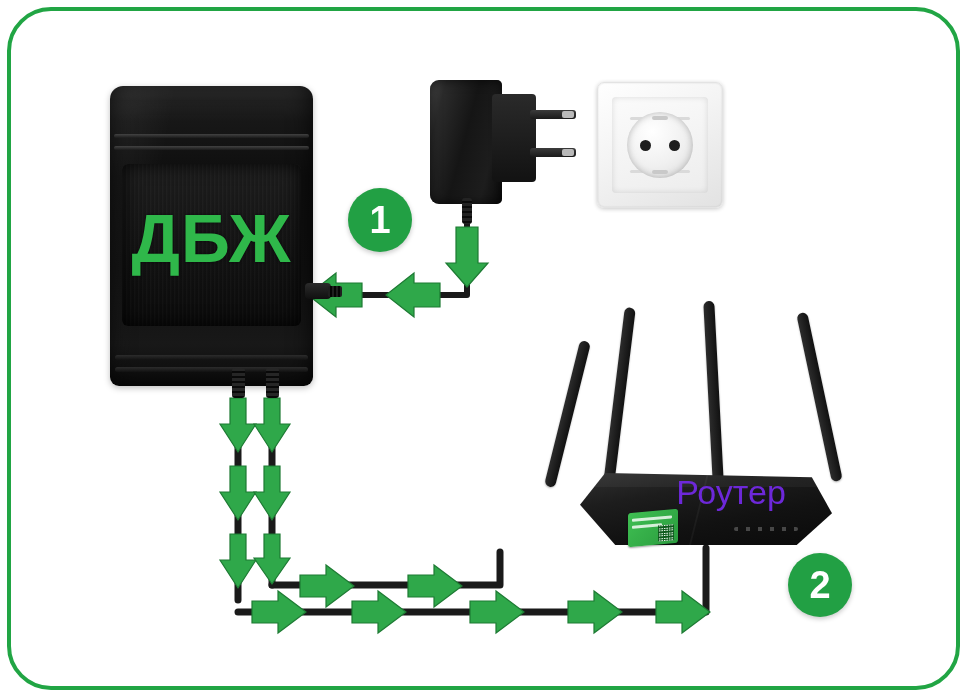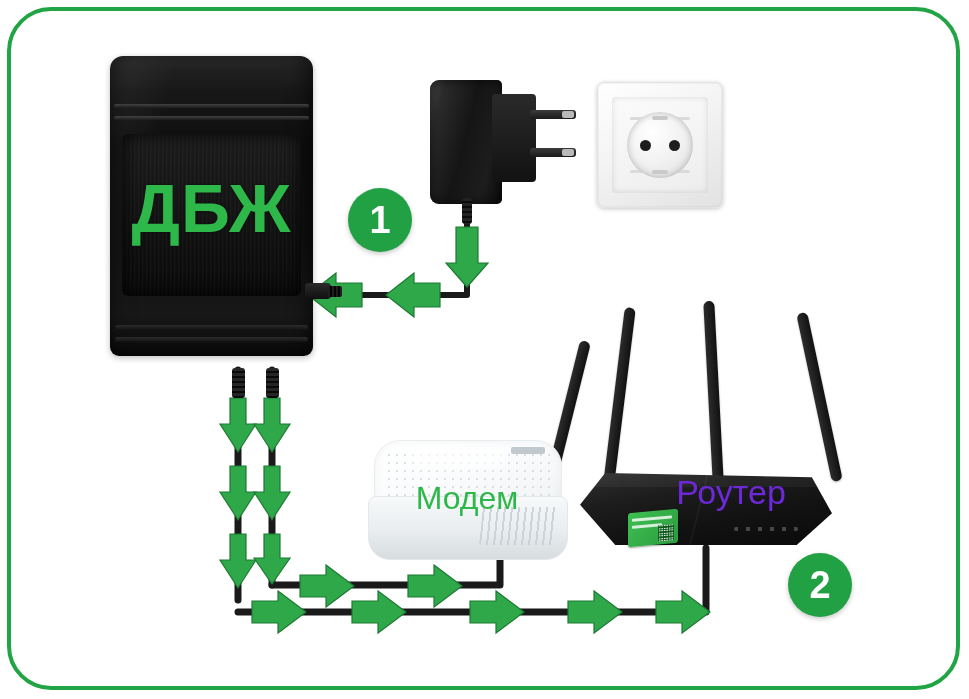--- a/index.html
+++ b/index.html
@@ -12,21 +12,21 @@
     position:absolute;left:7px;top:7px;width:953px;height:683px;
     border:4px solid #21a544;border-radius:44px;box-sizing:border-box;
     pointer-events:none;
   }
 
   
   .layer{position:absolute;left:0;top:0;width:969px;height:699px;}
   .layer svg{display:block;}
 
   
-  #ups{position:absolute;left:110px;top:56px;width:203px;height:300px;}
+  #ups{position:absolute;left:110px;top:86px;width:203px;height:300px;}
   #ups-body{
     position:absolute;left:0;top:0;width:203px;height:300px;
     border-radius:13px 13px 9px 9px;
     background:
       linear-gradient(100deg,rgba(255,255,255,.07) 0%,rgba(255,255,255,0) 26%),
       linear-gradient(180deg,#3a3a3a 0%,#222 5%,#171717 12%,#0e0e0e 30%,#101010 62%,#181818 86%,#0c0c0c 100%);
     box-shadow:inset 0 0 24px rgba(0,0,0,.85), 0 2px 6px rgba(0,0,0,.25);
   }
   .ups-top-band{position:absolute;left:4px;right:4px;height:4px;background:linear-gradient(180deg,#4a4a4a,#1b1b1b);border-radius:3px;opacity:.85;}
   .ups-face{
@@ -297,29 +297,18 @@
 
     <div class="rt-sticker">
       <div class="rt-stick-line" style="top:6px;width:40px;"></div>
       <div class="rt-stick-line" style="top:13px;width:30px;"></div>
       <div class="rt-qr"></div>
     </div>
     <div class="rt-leds"></div>
     <div id="router-label">Роутер</div>
   </div>
 
-  <div id="modem">
-    <div class="modem-top">
-      <div class="modem-dots"></div>
-      <div class="modem-gloss"></div>
-      <div class="modem-brand"></div>
-    </div>
-    <div class="modem-front">
-      <div class="modem-vents"></div>
-    </div>
-    <div id="modem-label">Модем</div>
-  </div>
 
   <div class="badge" id="badge-1">1</div>
   <div class="badge" id="badge-2">2</div>
 
   <div id="frame"></div>
 </div>
 
 </body></html>

